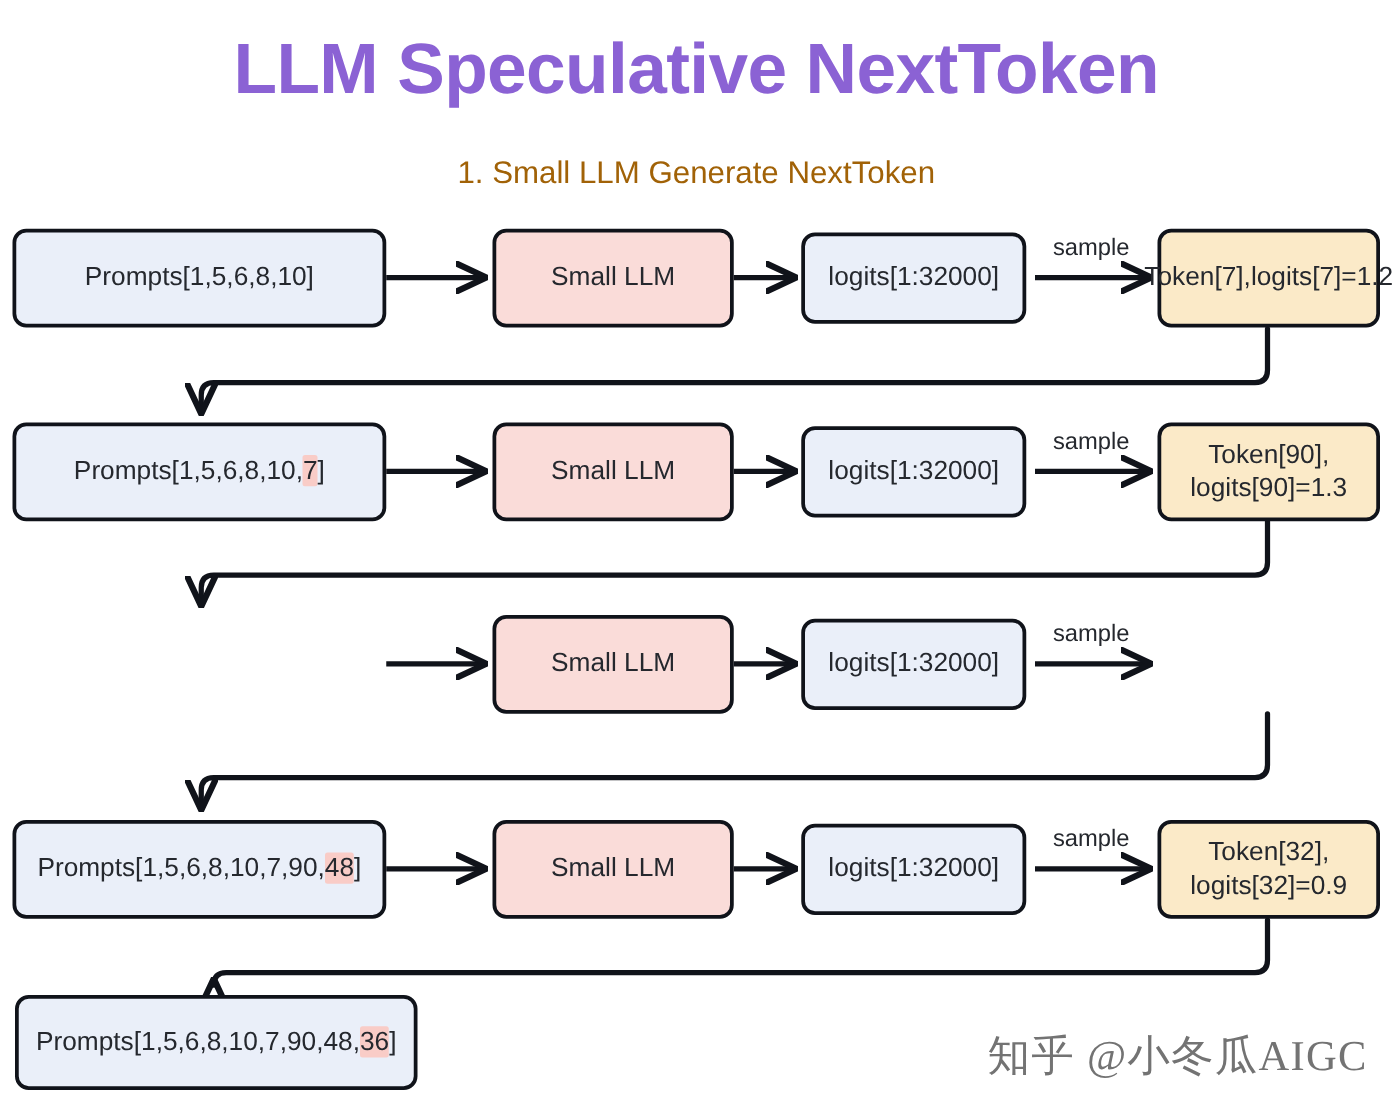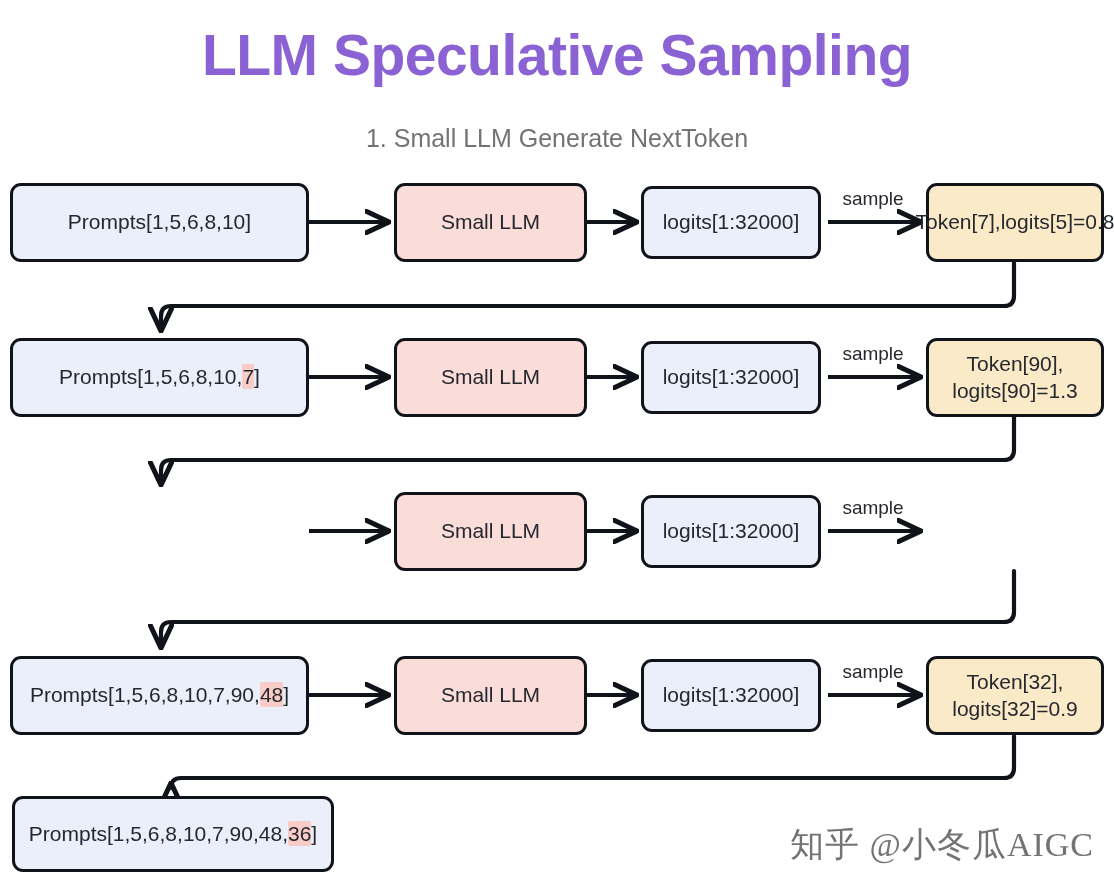--- a/index.html
+++ b/index.html
@@ -30,21 +30,21 @@
     white-space: nowrap;
   }
   #subtitle {
     position: absolute;
     left: 0;
     top: 124px;
     width: 1114px;
     text-align: center;
     font-size: 25px;
     font-weight: normal;
-    color: #737373;
+    color: #a16207;
     white-space: nowrap;
   }
 
   
   #flow {
     position: absolute;
     left: 0;
     top: 0;
     width: 1114px;
     height: 894px;
@@ -99,21 +99,21 @@
     font-size: 34px;
     color: #737373;
     letter-spacing: 1px;
     white-space: nowrap;
     font-family: Liberation Serif, serif;
   }
 </style>
 </head>
 <body>
 
-<div id="title">LLM Speculative Sampling</div>
+<div id="title">LLM Speculative NextToken</div>
 <div id="subtitle">1. Small LLM Generate NextToken</div>
 
 <div id="flow">
 
   <svg id="connectors" viewBox="0 0 1114 894" xmlns="http://www.w3.org/2000/svg">
     <defs>
       <marker id="arrow" viewBox="0 0 10 10" refX="8.2" refY="5" markerWidth="6.2" markerHeight="6.2" orient="auto-start-reverse">
         <path d="M 0 0.6 L 9.4 5 L 0 9.4" fill="none" stroke="#10131a" stroke-width="1.9" stroke-linecap="round" stroke-linejoin="round"></path>
       </marker>
     </defs>
@@ -155,21 +155,21 @@
   </div>
 
   <div class="node blue" style="left:641px; top:186px; width:180px; height:73px;">
     <span>logits[1:32000]</span>
   </div>
 
   <div class="edge-label" style="left:829px; top:188px; width:88px;">sample</div>
 
   <div class="node yellow" style="left:926px; top:183px; width:178px; height:79px; ">
     <span>Token[7],</span>
-    <span>logits[5]=0.8</span>
+    <span>logits[7]=1.2</span>
   </div>
 
   <div class="node blue" style="left:10px; top:338px; width:299px; height:79px;">
     <span>
       <span>Prompts[1,5,6,8,10,</span><span class="hl">7</span><span>]</span>
     </span>
   </div>
 
   <div class="node pink" style="left:394px; top:338px; width:193px; height:79px;">
     <span>Small LLM</span>

